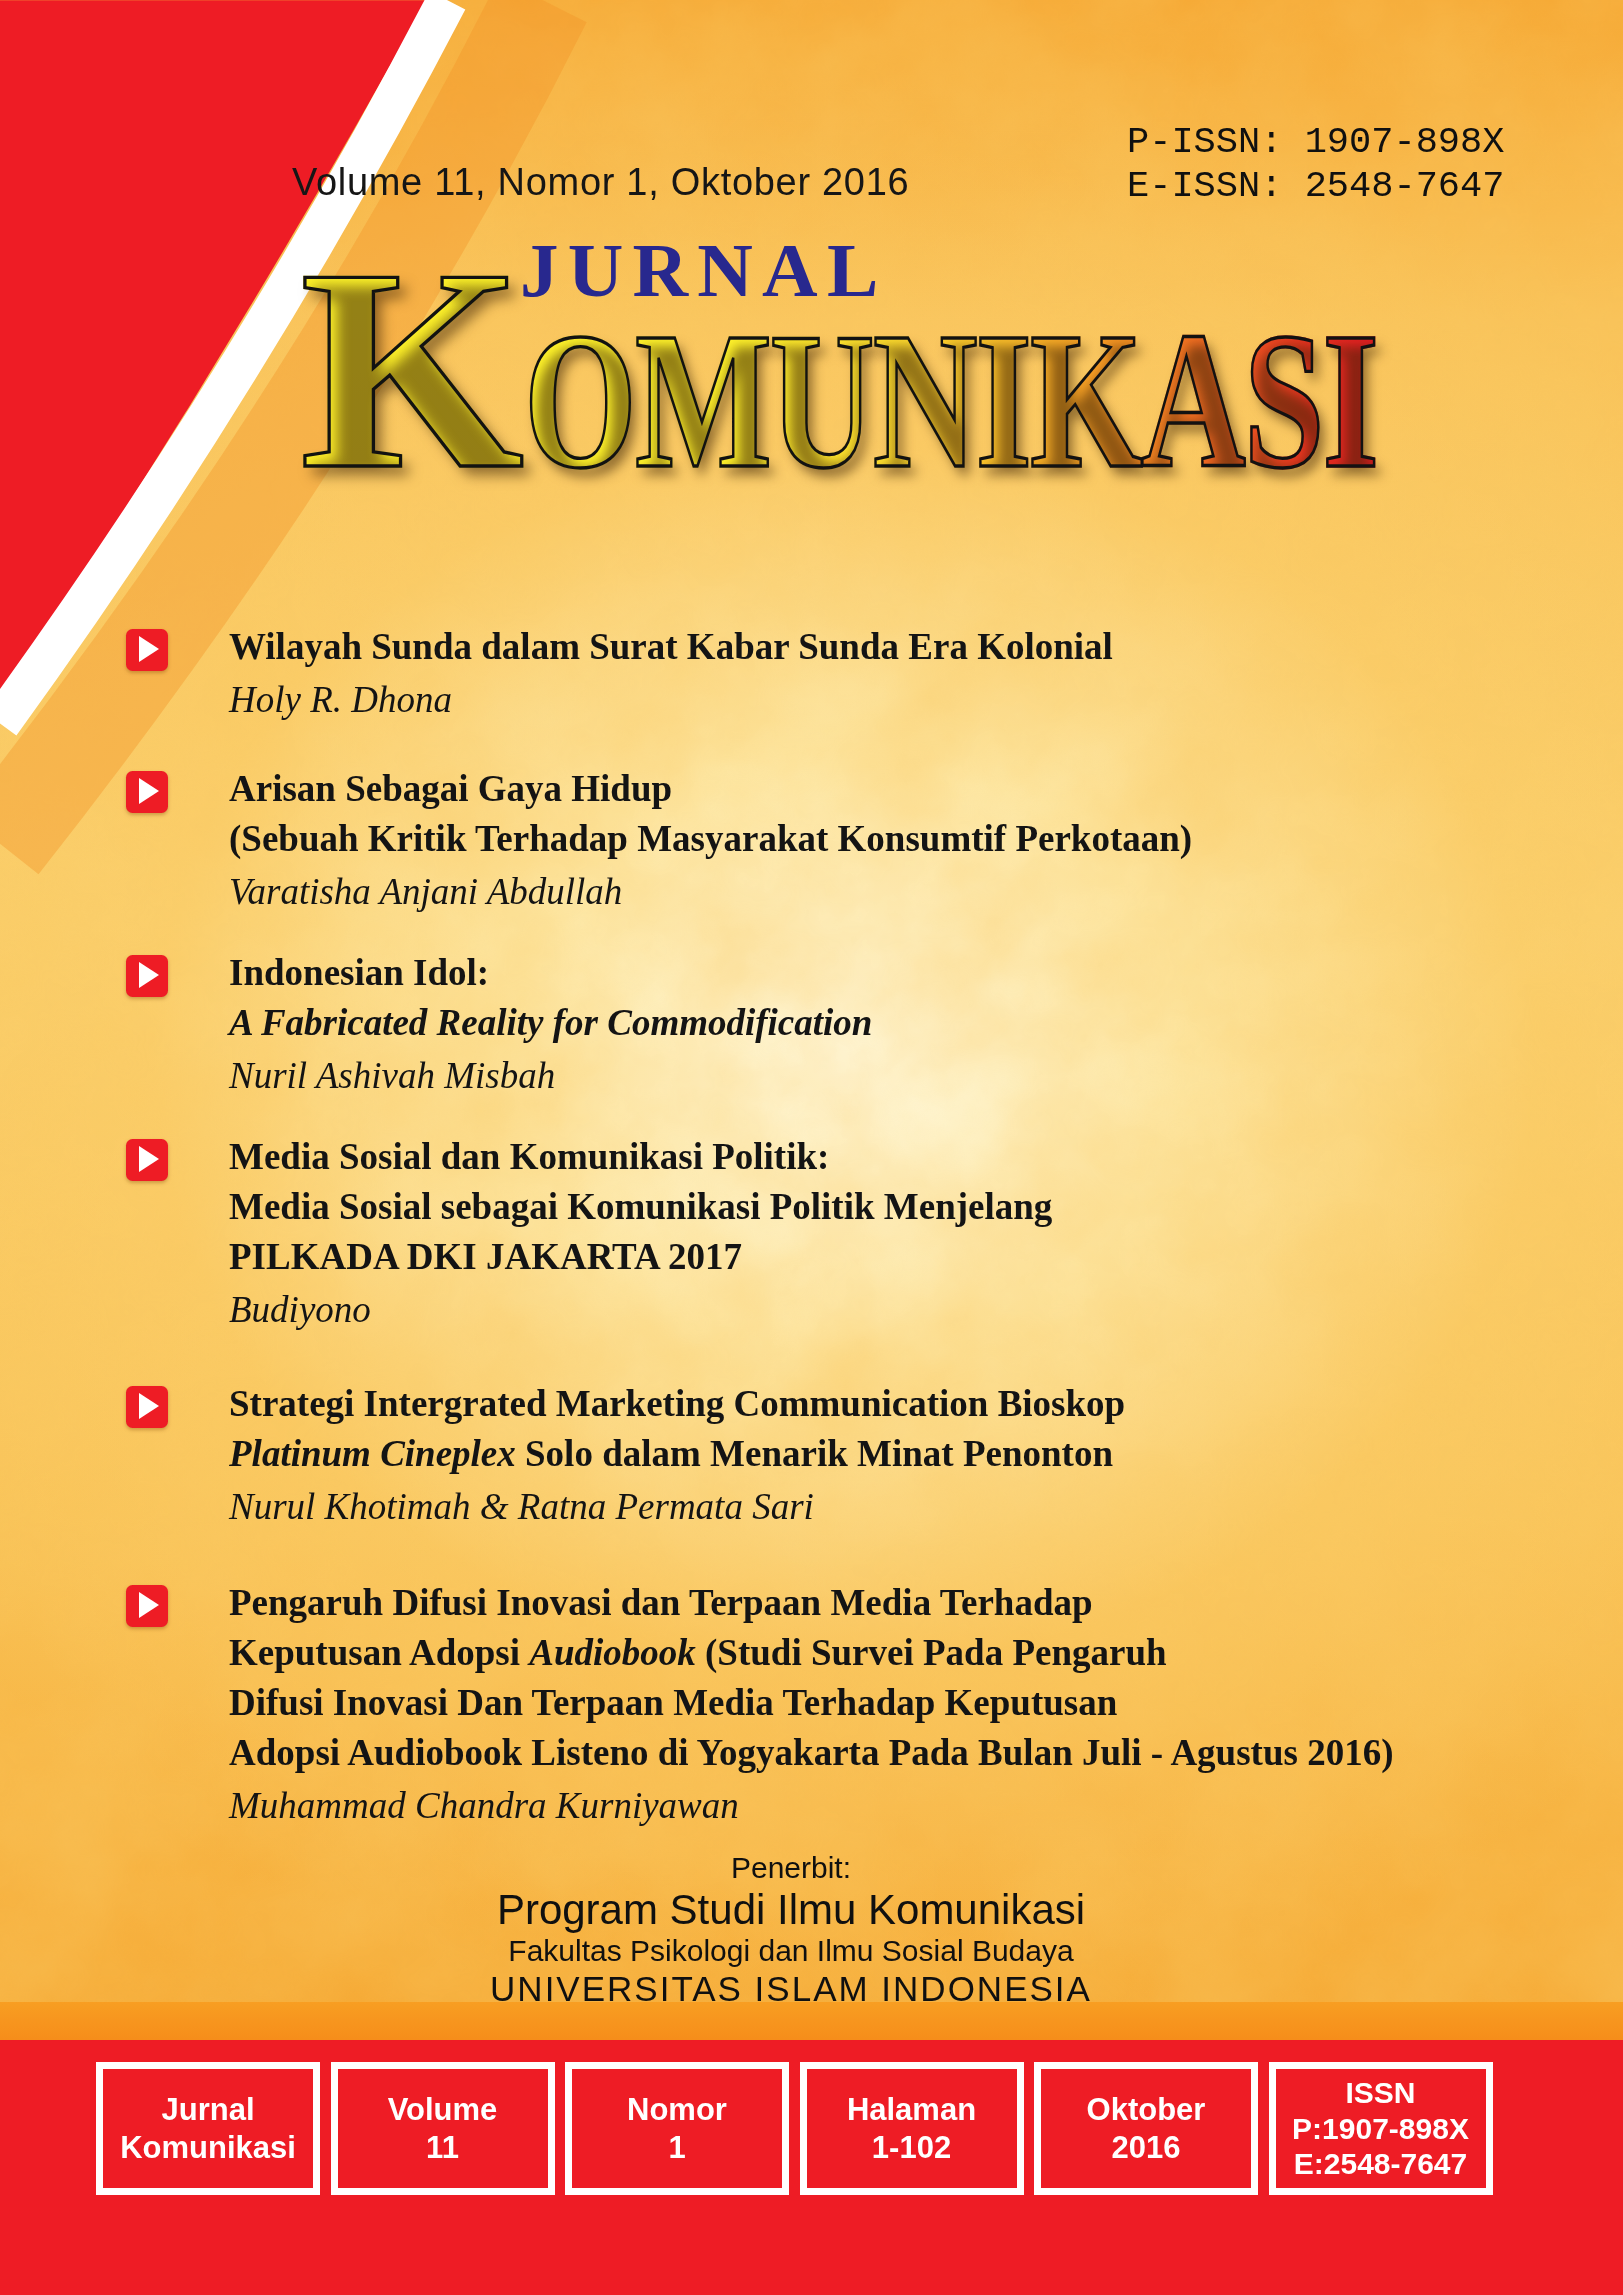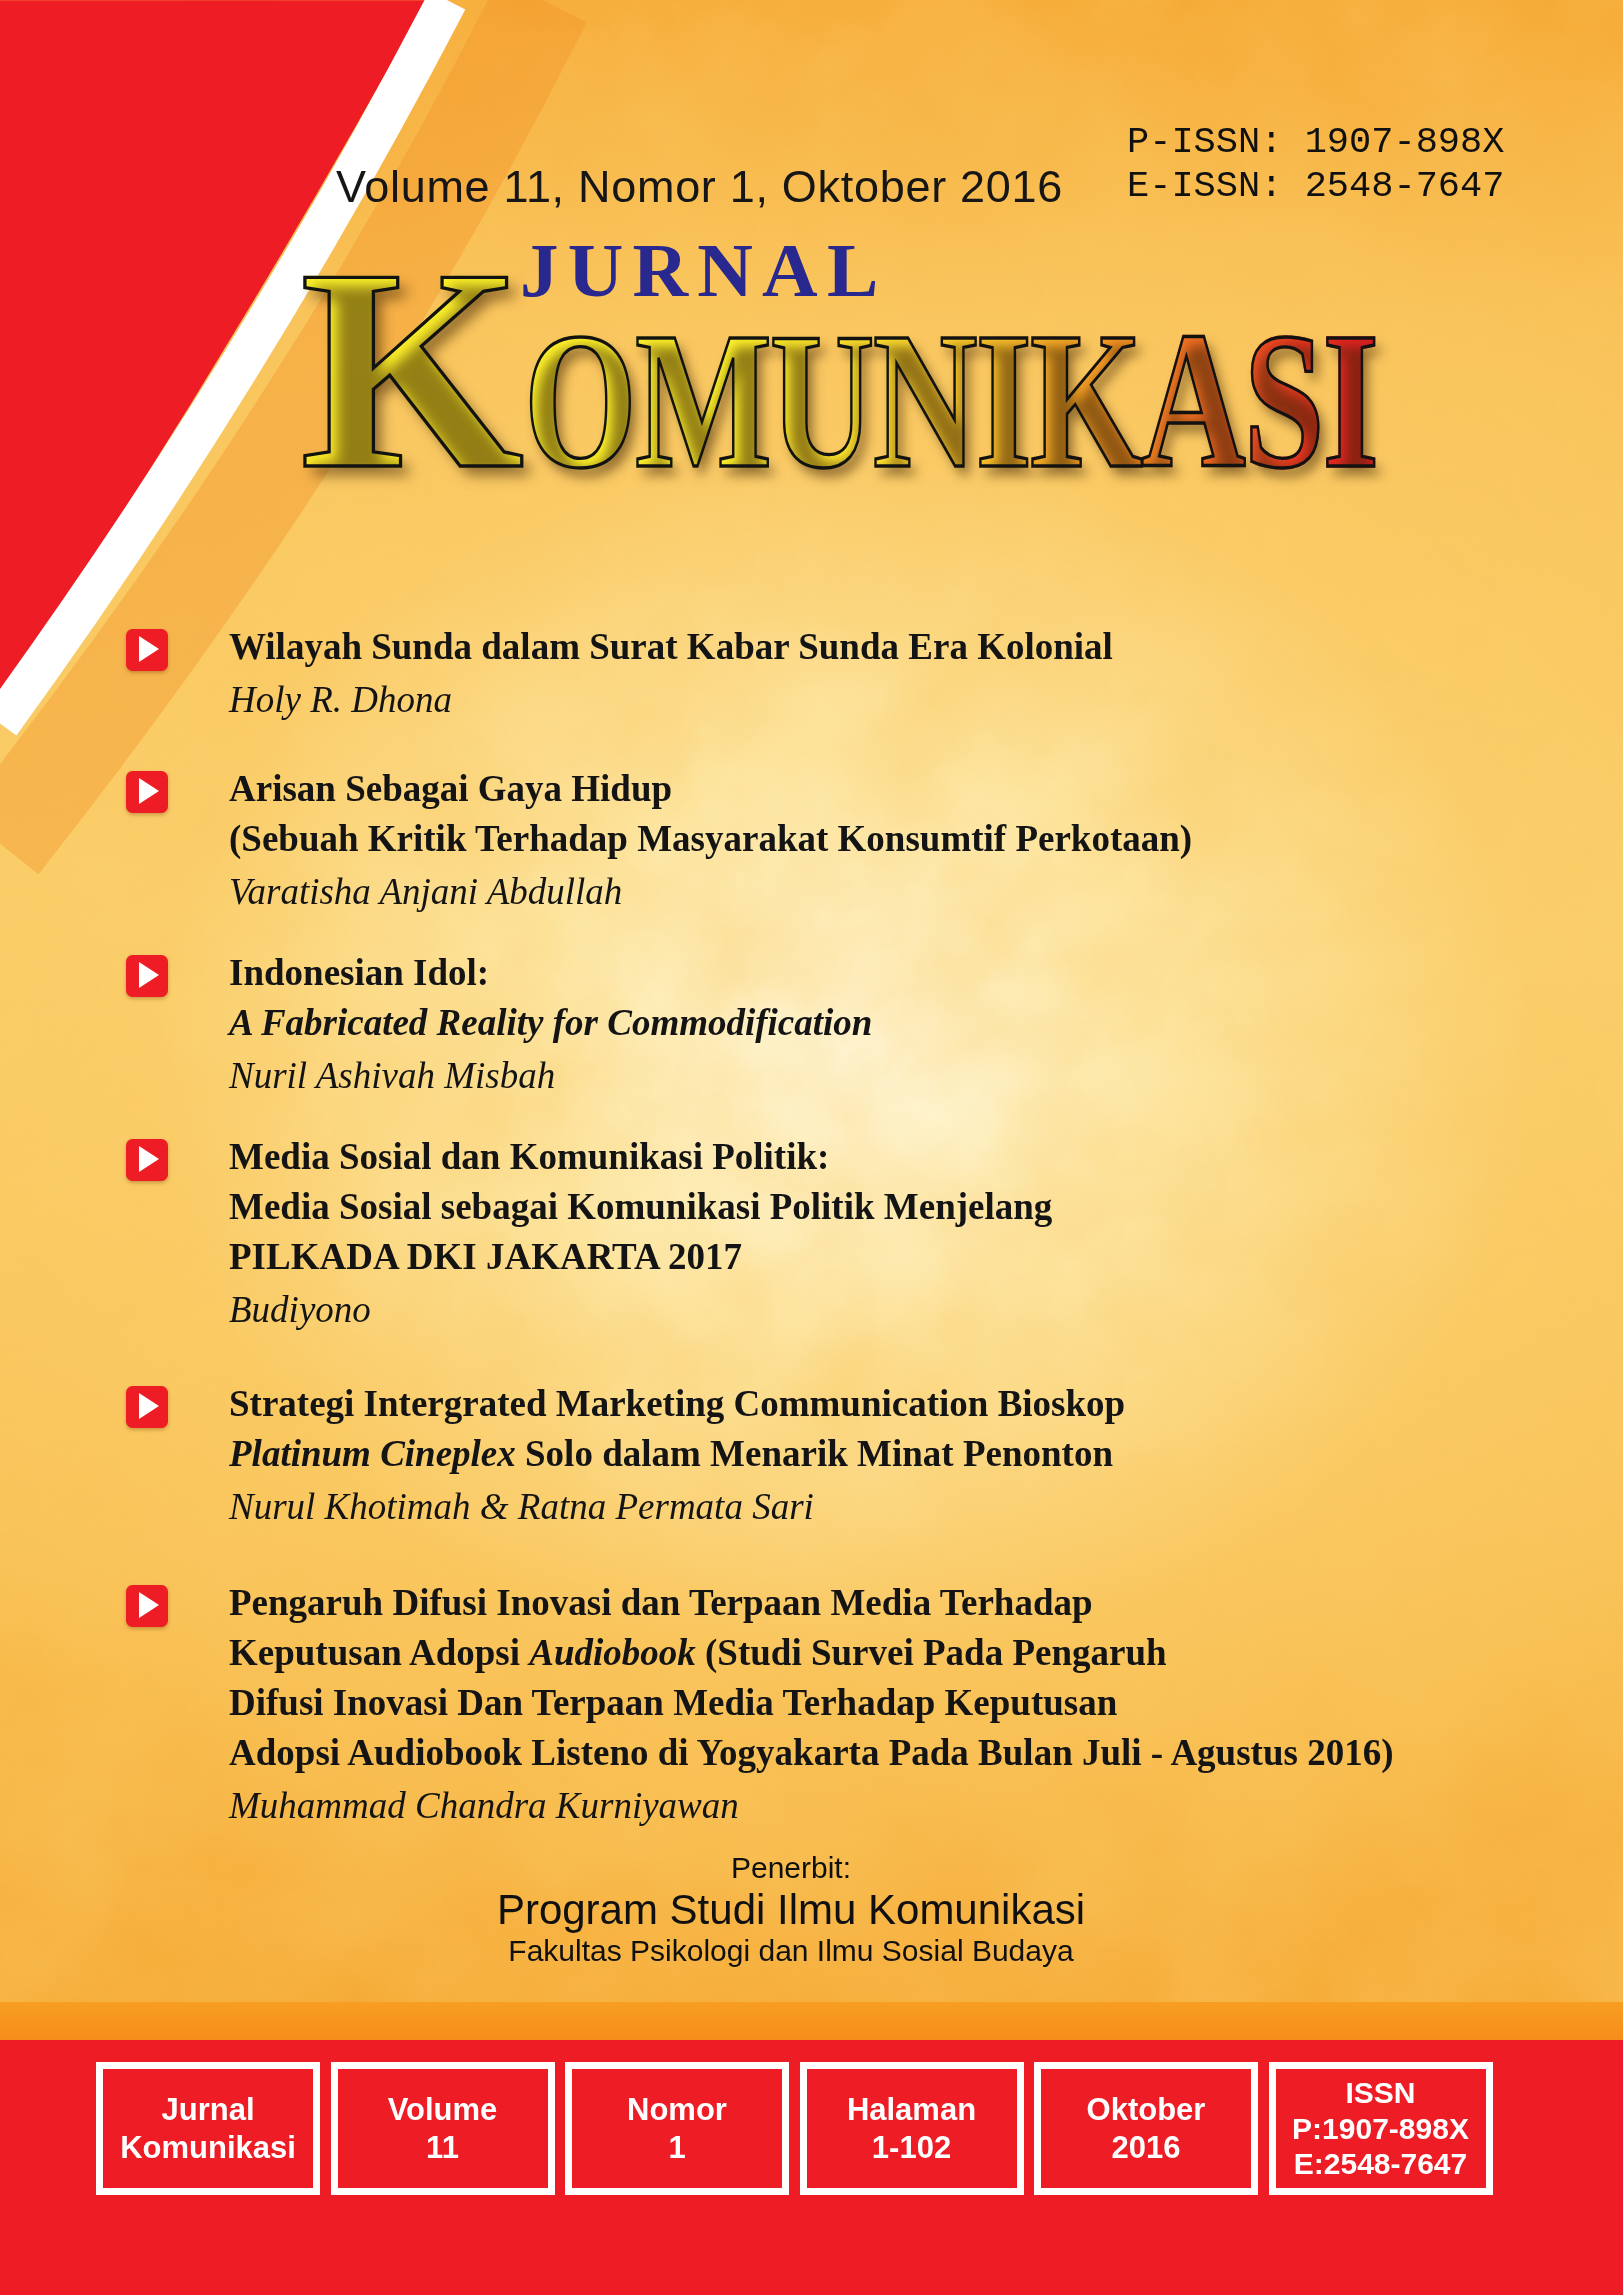--- a/index.html
+++ b/index.html
@@ -7,21 +7,21 @@
     position:relative;width:1623px;height:2295px;overflow:hidden;
     font-family:"Liberation Sans",sans-serif;
     background:
       radial-gradient(1112px 982px at 52% 46%, rgba(255,251,228,0.96) 0%, rgba(254,238,180,0.8) 30%, rgba(252,212,118,0.35) 62%, rgba(0,0,0,0) 100%),
       linear-gradient(180deg,#F6A935 0%,#F9C258 14%,#FACD68 40%,#F9C255 66%,#F6AC38 86%,#F49D2C 100%);
   }
   .texture{position:absolute;left:0;top:0;}
   
   #corner{position:absolute;left:0;top:0;}
   
-  .issue-line{position:absolute;left:292px;top:161px;font-size:45px;color:#161616;letter-spacing:0.7px;white-space:nowrap;margin-left:44px;}
+  .issue-line{position:absolute;left:292px;top:161px;font-size:38px;color:#161616;letter-spacing:0.7px;white-space:nowrap;}
   .issn-block{position:absolute;left:1127px;top:120px;font-size:37px;line-height:44px;color:#101010;white-space:nowrap;font-family:Liberation Mono, monospace;}
   #jurnal{position:absolute;left:520px;top:232px;font-family:"Liberation Serif",serif;font-weight:bold;
           font-size:77px;line-height:1;color:#28288E;letter-spacing:9.2px;}
   #komunikasi{position:absolute;left:300px;top:225px;display:flex;align-items:baseline;white-space:nowrap;
           font-family:"Liberation Serif",serif;font-weight:bold;}
   #komunikasi .bigk,#komunikasi .rest{
           -webkit-background-clip:text;background-clip:text;color:transparent;
           -webkit-text-stroke:3.3px #121212;
           text-shadow:7.9px 9.2px 13px rgba(60,35,5,0.55);
           line-height:1;display:inline-block;}
@@ -153,20 +153,21 @@
           <div class="t-line"><span>Adopsi Audiobook Listeno di Yogyakarta Pada Bulan Juli - Agustus 2016)</span></div>
           <div class="author">Muhammad Chandra Kurniyawan</div>
         </div>
       </div>
     </div>
 
   <div id="publisher">
     <div class="pub-label">Penerbit:</div>
     <div class="pub-program">Program Studi Ilmu Komunikasi</div>
     <div class="pub-faculty">Fakultas Psikologi dan Ilmu Sosial Budaya</div>
+    <div class="pub-univ">UNIVERSITAS ISLAM INDONESIA</div>
   </div>
 
   <div id="band"></div>
   <div id="redbar">
     <div id="boxes">
         <div class="fbox">
           <div class="fbox-line">Jurnal</div>
           <div class="fbox-line">Komunikasi</div>
         </div>
         <div class="fbox">

